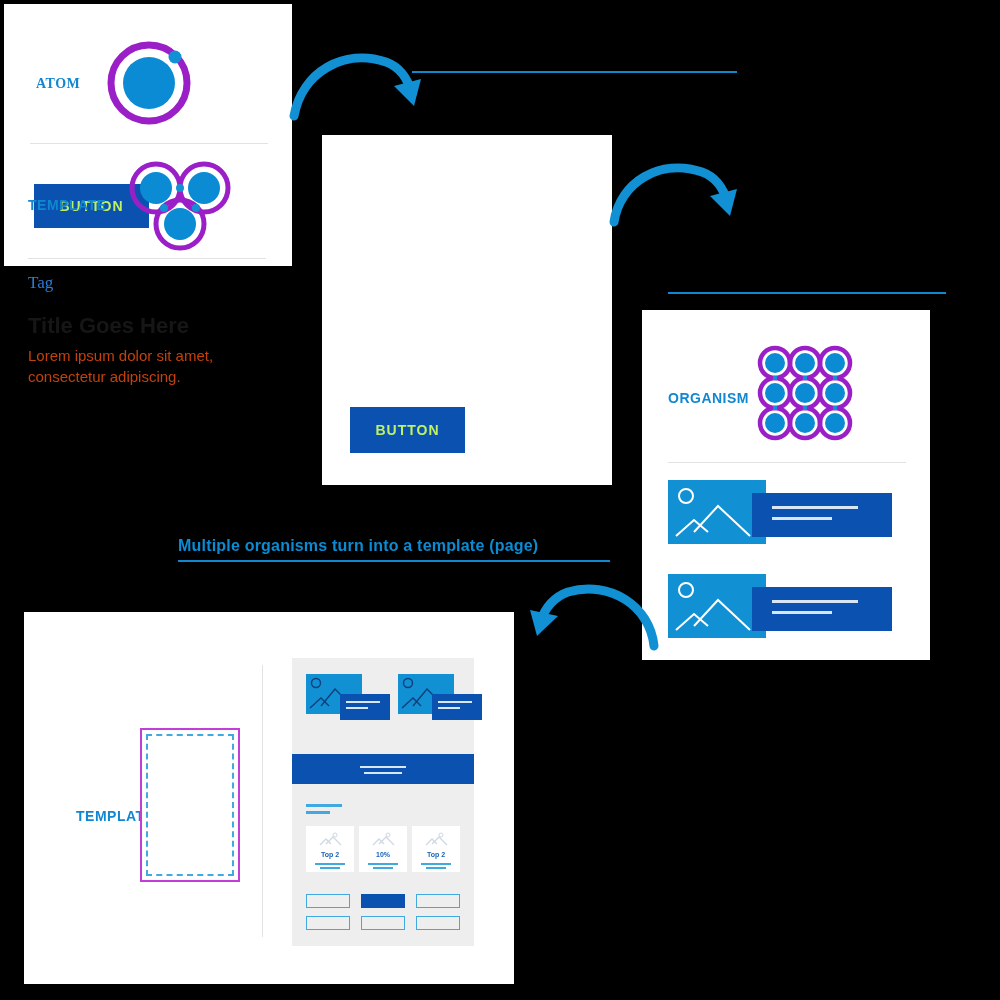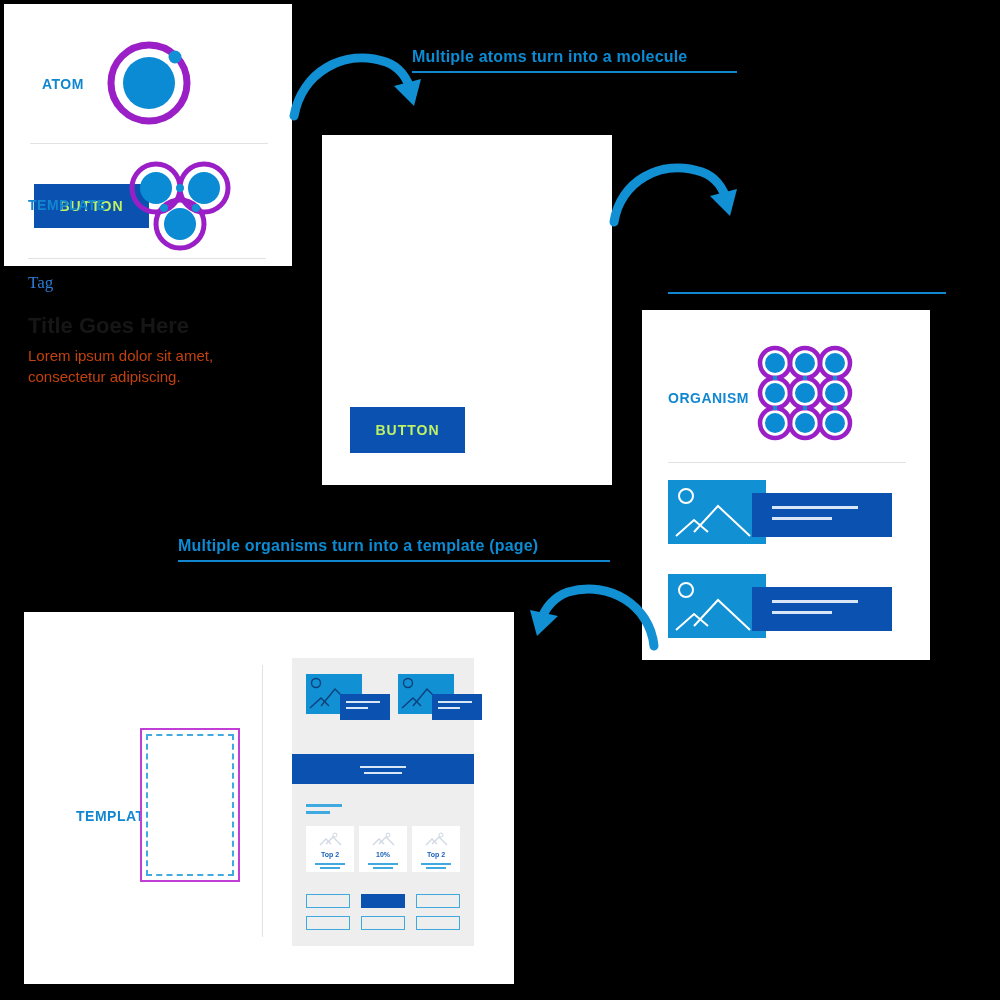--- a/index.html
+++ b/index.html
@@ -16,21 +16,21 @@
   
   .kicker {
     color: #1287d1;
     font-weight: bold;
     letter-spacing: 0.5px;
     font-size: 14px;
   }
 
   
   #atom-card { left: 4px; top: 4px; width: 288px; height: 262px; }
-  #atom-kicker { position: absolute; left: 38px; top: 72px; }
+  #atom-kicker { position: absolute; left: 32px; top: 72px; font-family: Liberation Serif, serif; }
   #atom-icon { position: absolute; left: 98px; top: 32px; width: 94px; height: 94px; }
   #atom-divider { position: absolute; left: 26px; top: 139px; width: 238px; height: 1px; background: #e2e2e2; }
   .btn {
     background: #0b52b0; color: #bef264;
     font-weight: bold; font-size: 14px; letter-spacing: 1px;
     display: flex; align-items: center; justify-content: center;
     border: none;
   }
   #atom-button { position: absolute; left: 30px; top: 180px; width: 115px; height: 44px; }
 
@@ -266,21 +266,20 @@
 
     <div class="tpl-btn-o" style="left:14px;top:236px;"></div>
     <div class="tpl-btn-f" style="left:69px;top:236px;"></div>
     <div class="tpl-btn-o" style="left:124px;top:236px;"></div>
 
     <div class="tpl-btn-o" style="left:14px;top:258px;"></div>
     <div class="tpl-btn-o" style="left:69px;top:258px;"></div>
     <div class="tpl-btn-o" style="left:124px;top:258px;"></div>
   </div>
 
-  <div class="anno" style="left:412px;top:48px;">Multiple atoms turn into a molecule</div>
   <div class="anno-underline" style="left:412px;top:71px;width:325px;"></div>
   <div style="position:absolute;left:288px;top:38px;">
     <svg width="145" height="85" viewBox="0 0 145 85">
       <path d="M6,78 C14,34 56,10 98,24 C112,29 120,41 124,56" fill="none" stroke="#1290d4" stroke-width="9" stroke-linecap="round"></path>
       <path d="M106,48 L126,68 L133,41 Z" fill="#1290d4"></path>
     </svg>
   </div>
 
   <div class="anno-underline" style="left:668px;top:292px;width:278px;"></div>
   <div style="position:absolute;left:608px;top:150px;">

